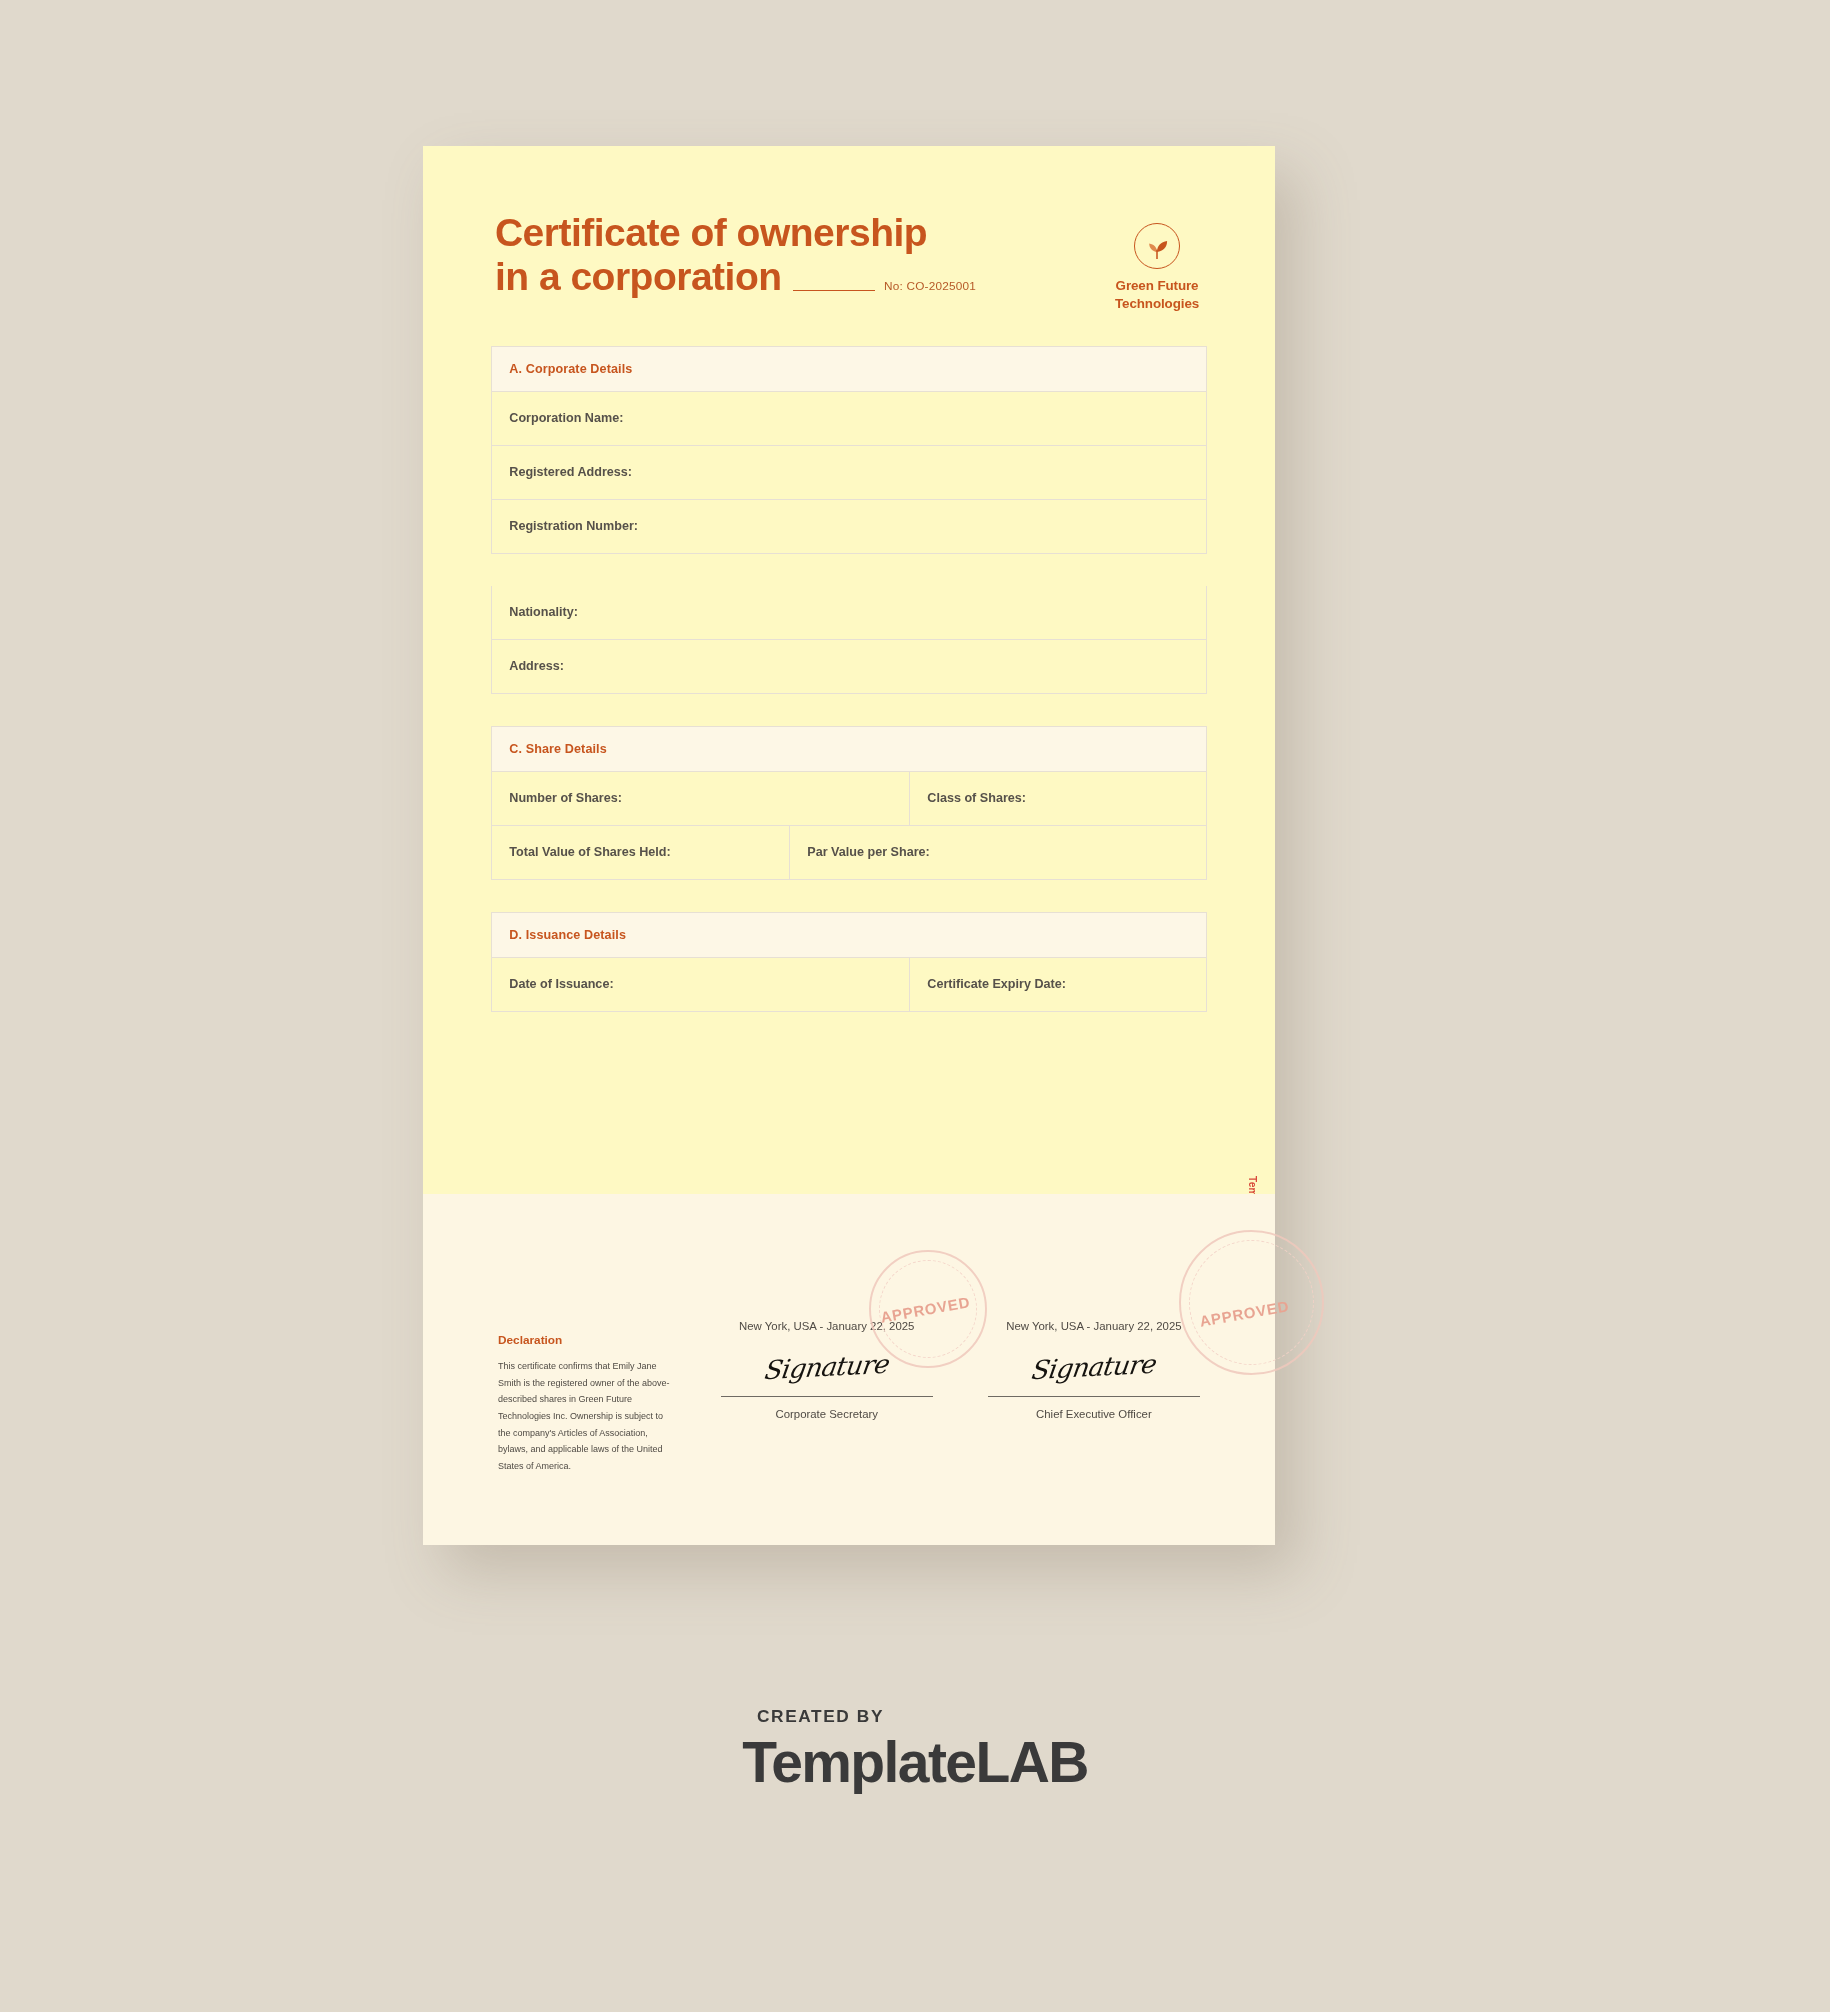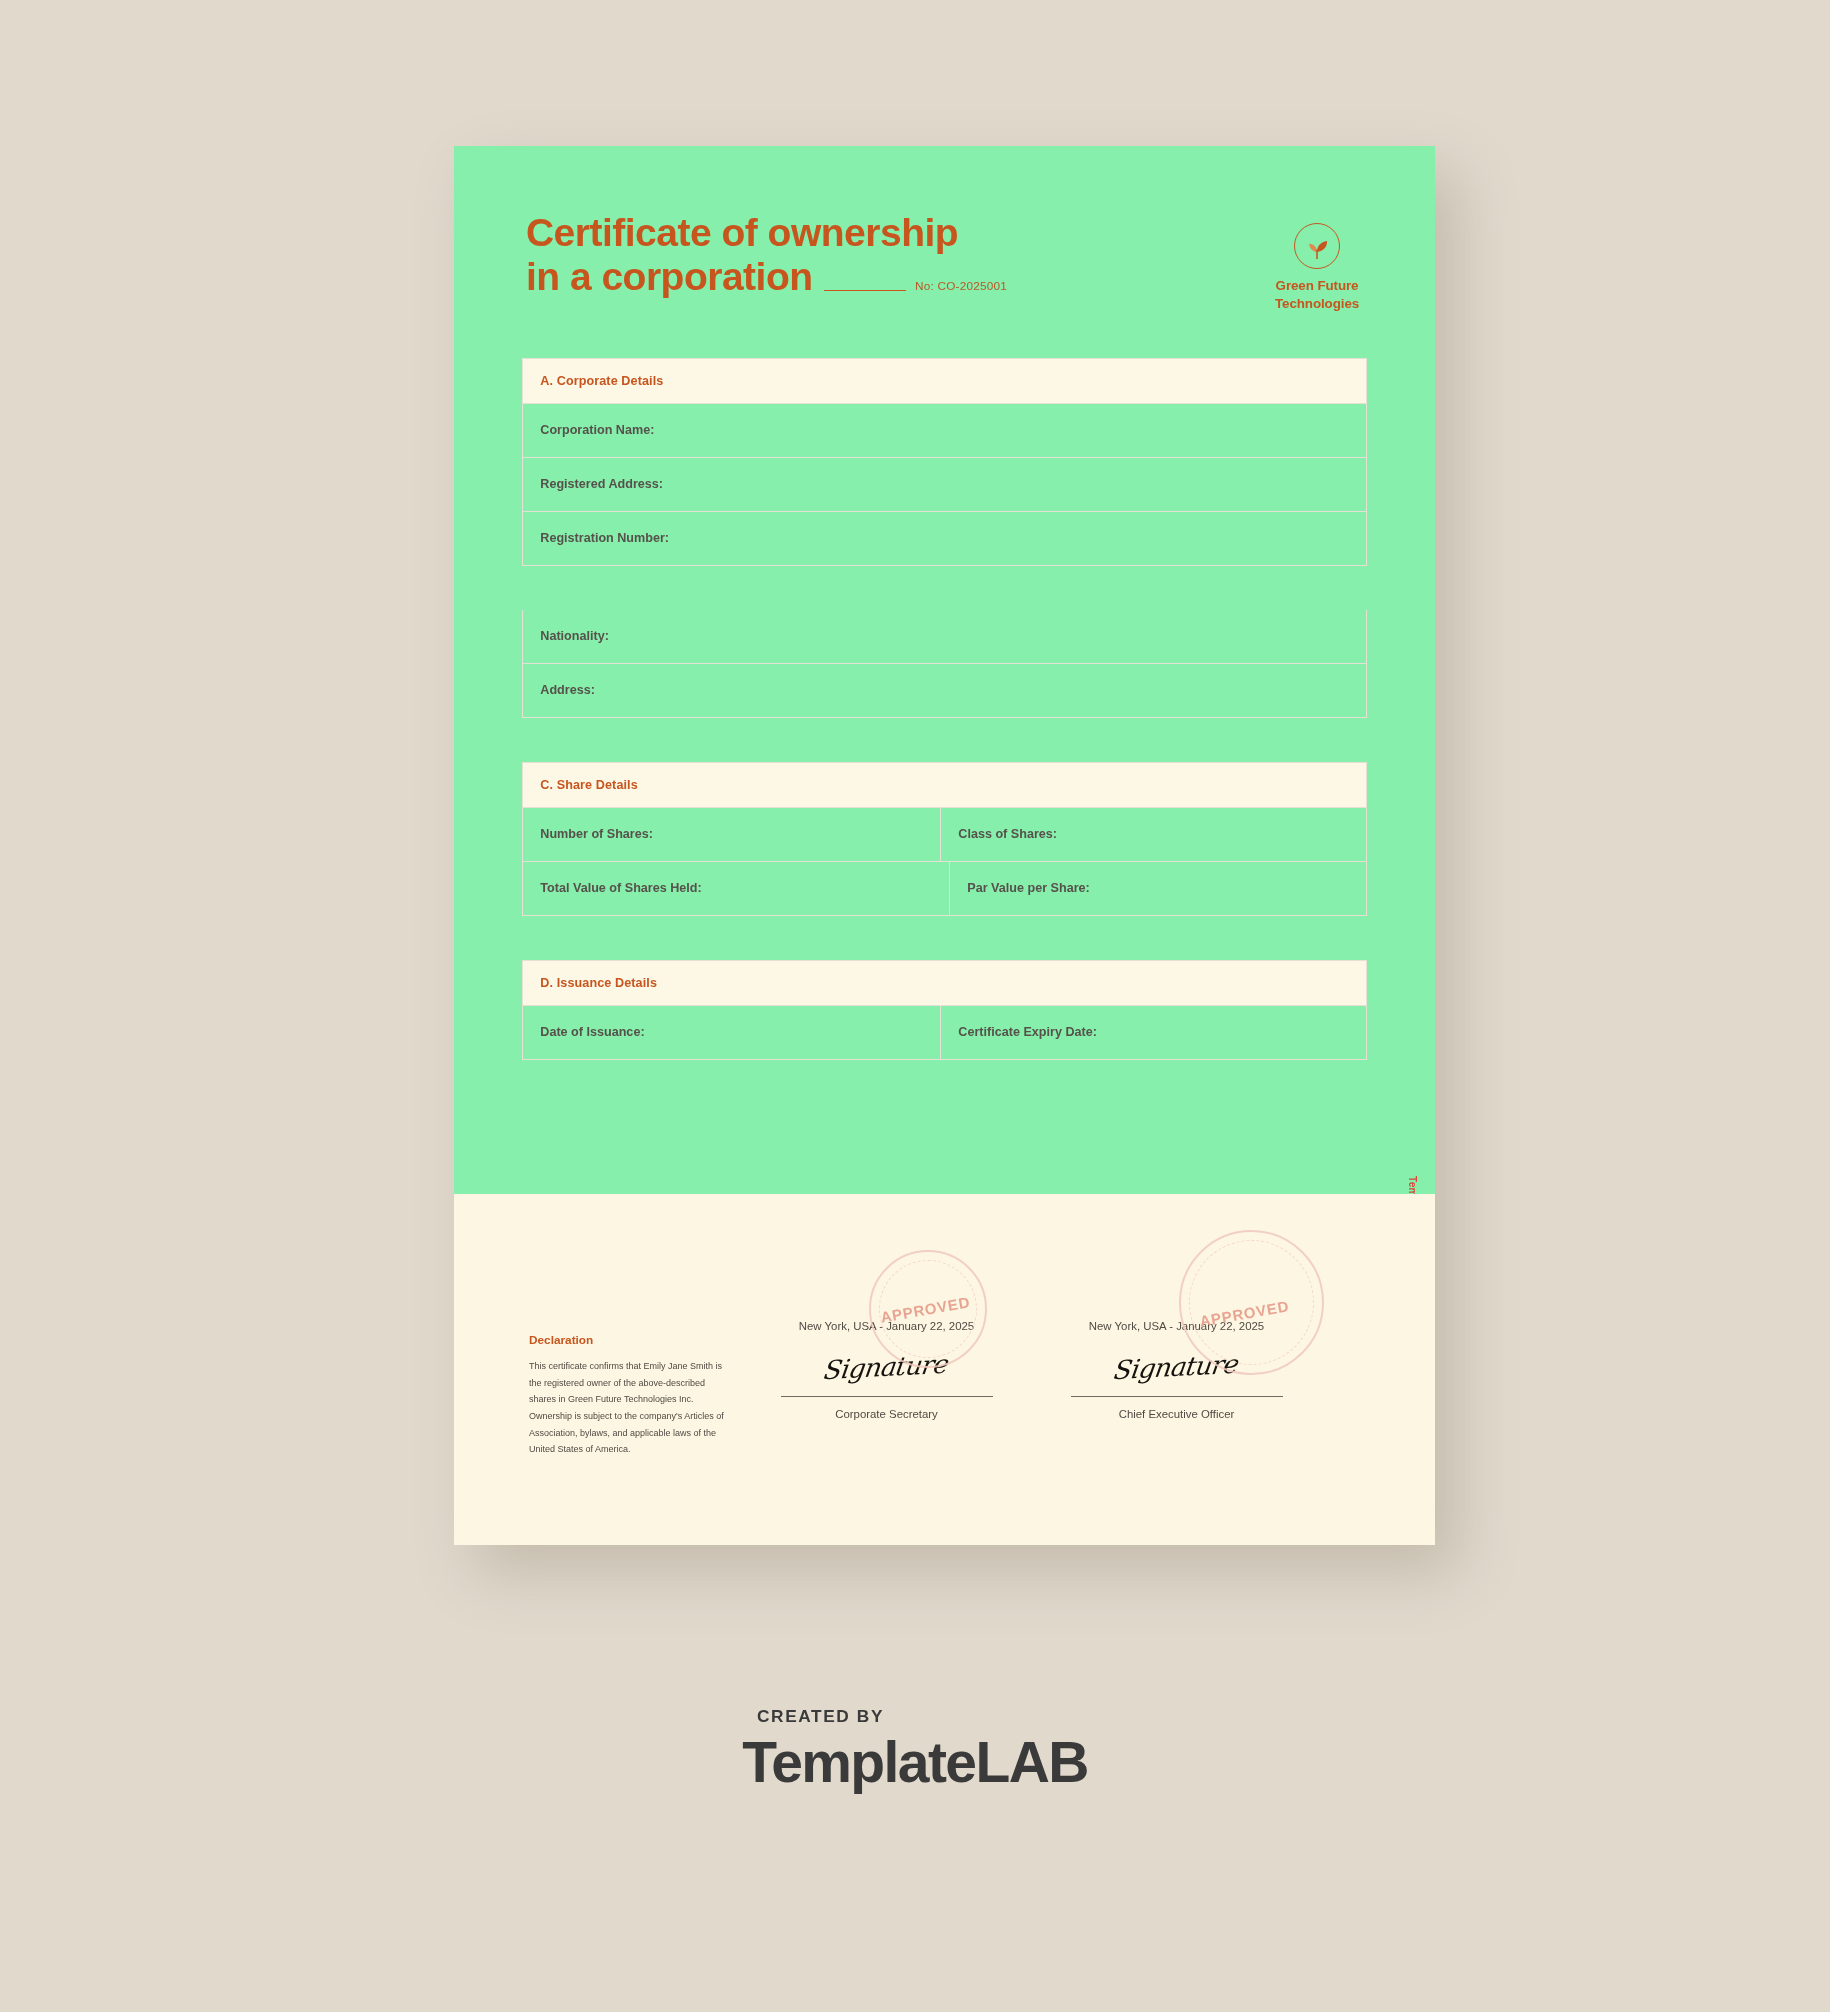--- a/index.html
+++ b/index.html
@@ -12,25 +12,25 @@
   .stage {
     position: relative;
     width: 1830px;
     height: 2013px;
     overflow: hidden;
   }
 
   
   .sheet {
     position: absolute;
-    left: 454px;
+    left: 423px;
     top: 146px;
-    width: 981px;
+    width: 852px;
     height: 1399px;
-    background: #86efac;
+    background: #fef9c3;
     box-shadow: 22px 27px 55px rgba(120,105,85,0.26);
   }
 
   .doc-body {
     padding: 57px 68px 0 68px;
   }
 
   
   .header {
     display: flex;
@@ -80,21 +80,21 @@
   }
   .brand-name {
     color: #c7551e;
     font-size: 13.4px;
     font-weight: bold;
     line-height: 1.35;
     letter-spacing: -0.1px;
   }
 
   
-  .section { margin-top: 44px; }
+  .section { margin-top: 32px; }
   .section:first-of-type { margin-top: 58px; }
 
   .sec-head {
     background: #fdf7e6;
     border: 0.8px solid #e7e0d4;
     padding: 15px 17.3px;
     color: #c7551e;
     font-size: 12.6px;
     font-weight: bold;
     letter-spacing: 0.1px;

